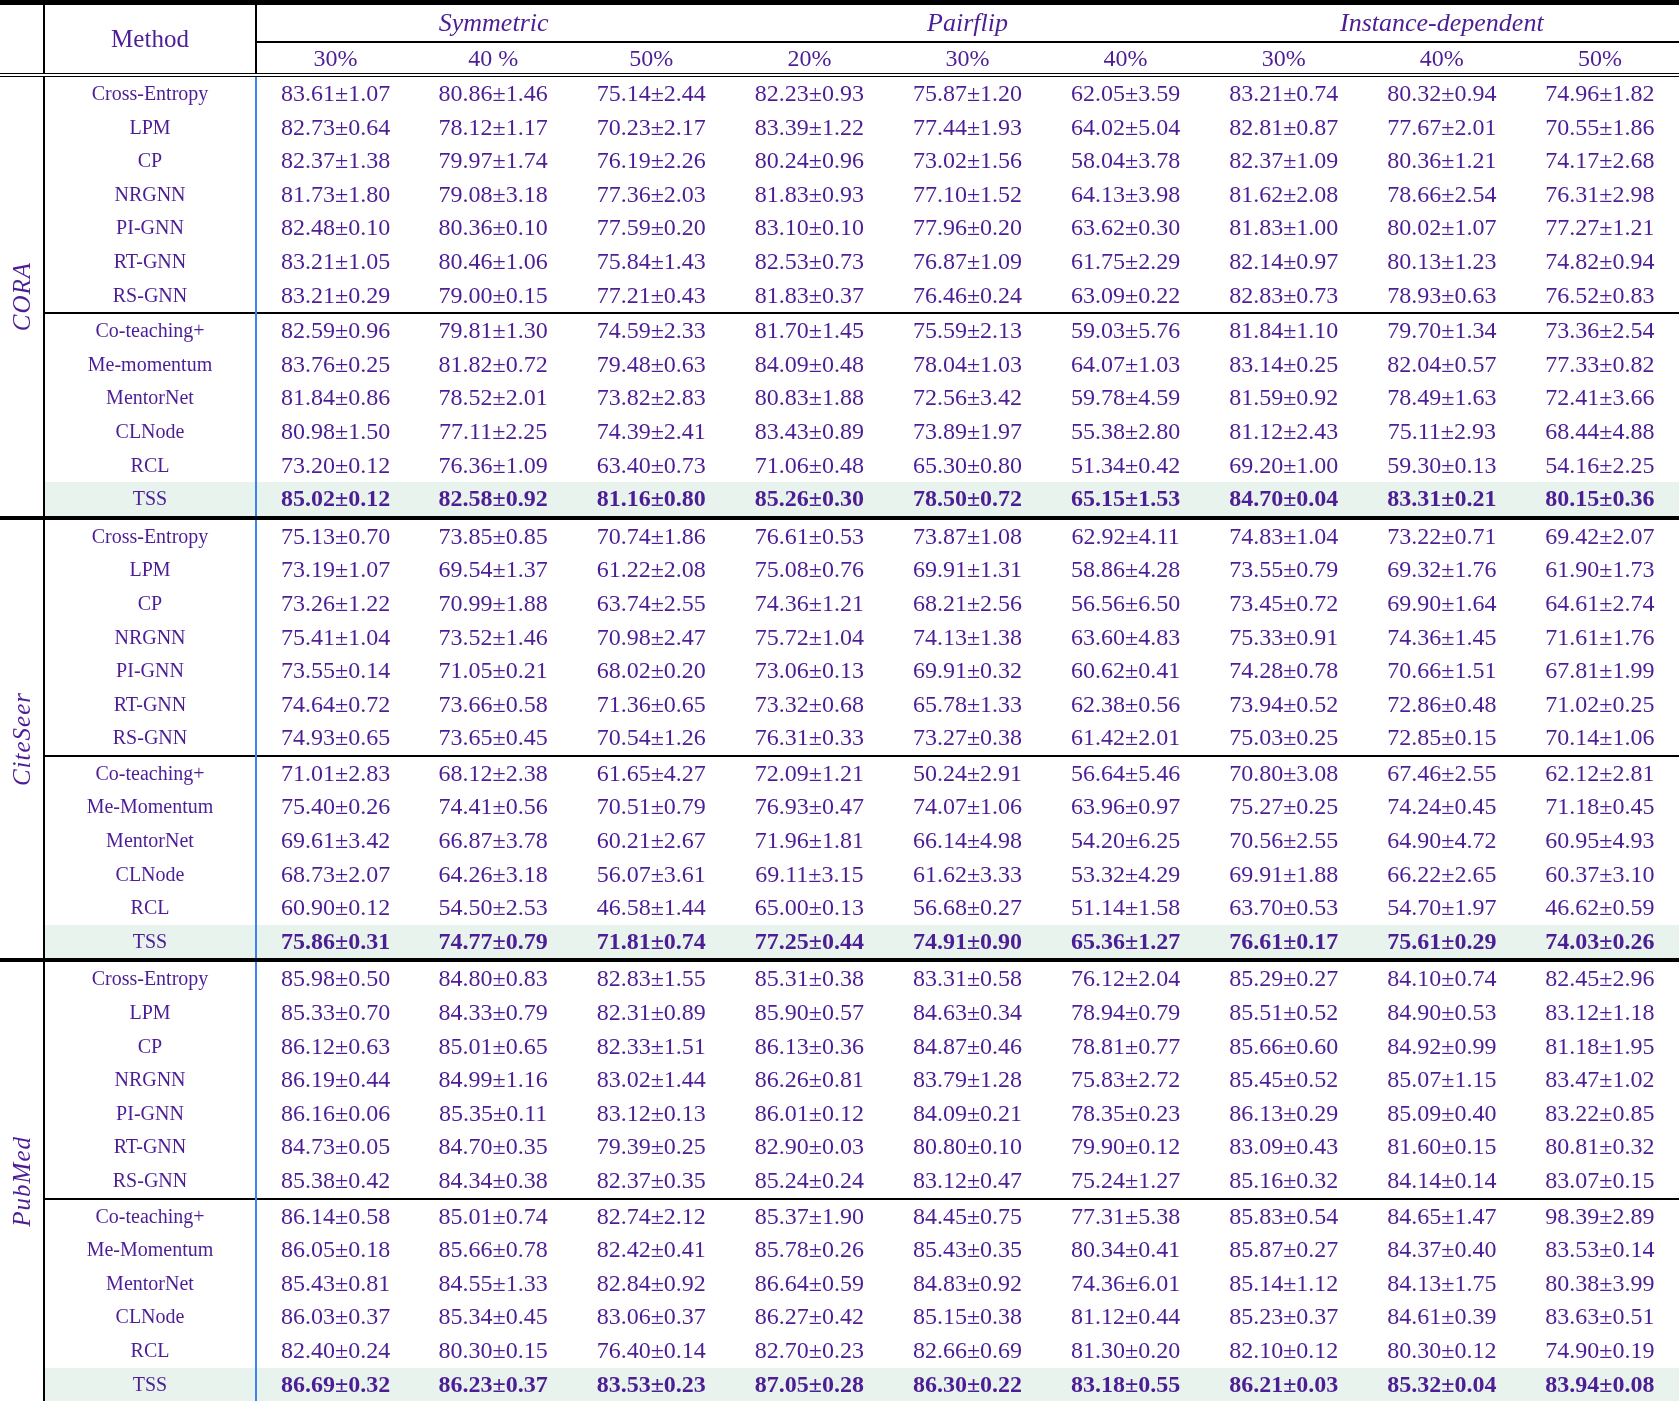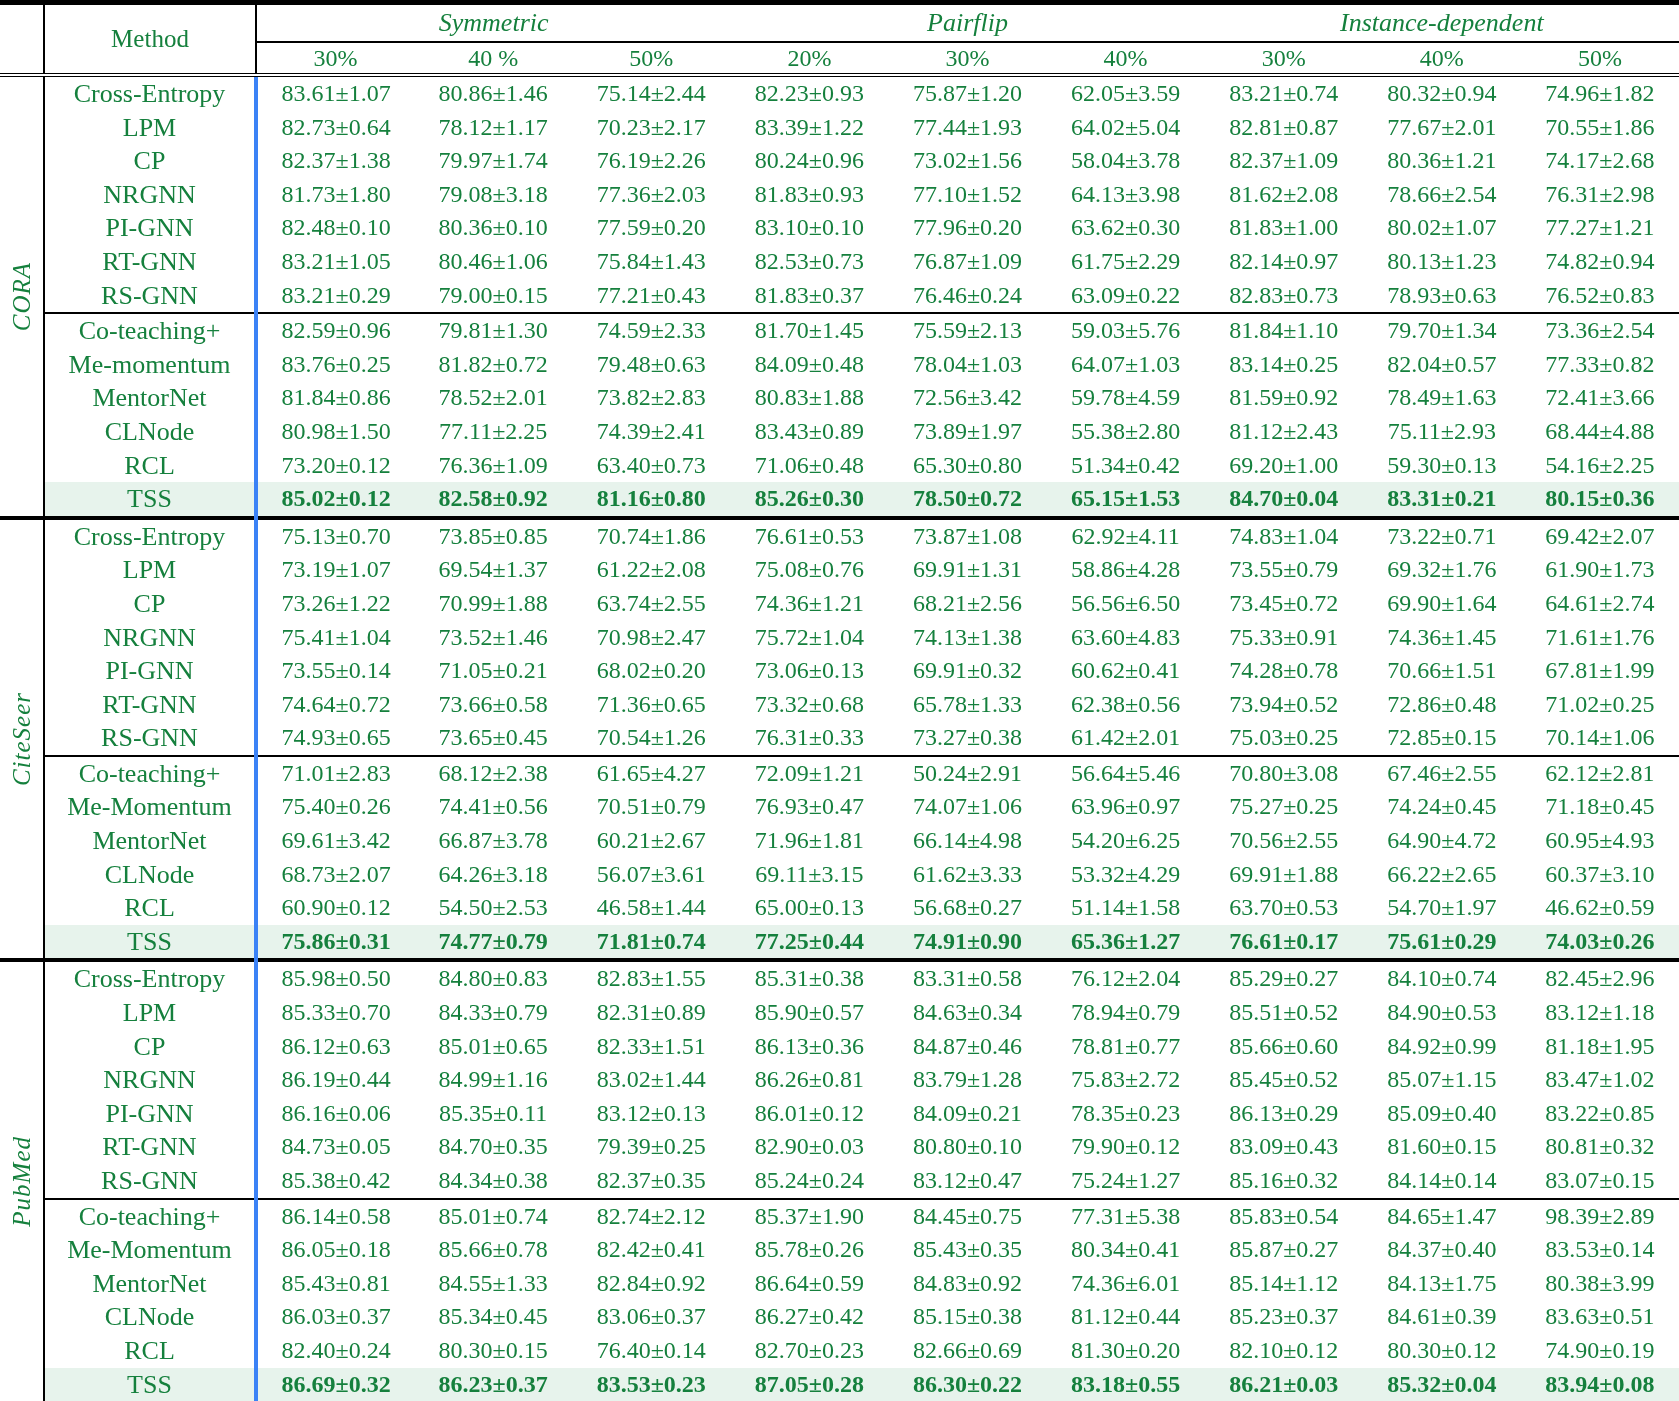--- a/index.html
+++ b/index.html
@@ -1,17 +1,17 @@
 <!DOCTYPE html>
 <html style="--hl: #e7f3ec;"><head>
 <meta charset="utf-8">
 <style>
   html,body { margin:0; padding:0; background:#ffffff; }
   .page {
-    width:1679px; height:1401px; background:#ffffff; color:#15803d;
+    width:1679px; height:1401px; background:#ffffff; color:#4c1d95;
     font-family:"Liberation Serif", serif; overflow:hidden;
   }
   table.results {
     border-collapse:collapse; table-layout:fixed; width:1679px;
     border-top:5px solid #000; border-bottom:6px solid #000;
   }
   col.c-ds { width:44px; }
   col.c-method { width:212px; }
   th, td { padding:0; margin:0; text-align:center; font-weight:normal; vertical-align:middle; }
   
@@ -19,21 +19,21 @@
   th.pct { font-size:24px; height:30px; }
   tr.pcts > th { border-bottom:4px double #000;margin-top:28px; }
   .rspan { border-bottom:4px double #000; font-size:25px; }
   .vr { border-right:2px solid #000; }
   
   td.ds { border-right:2px solid #000; background:#fff; }
   .rot {
     writing-mode:vertical-rl; transform:rotate(180deg);
     font-style:italic; font-size:25px; letter-spacing:1px; margin:0 auto;
   }
-  td.method { font-size:26px; border-right:4px solid #3b82f6; height:33.6px; line-height:33.6px; white-space:nowrap; }
+  td.method { font-size:20px; border-right:2px solid #3b82f6; height:33.6px; line-height:33.6px; white-space:nowrap; }
   td.val { font-size:24px; height:33.6px; line-height:33.6px; white-space:nowrap; }
   tr.sec-start > td { border-top:2px solid #000; }
   tbody.block > tr:first-child > td { border-top:4px solid #000; }
   tr.hl > td.method, tr.hl > td.val { background:var(--hl, #e7f3ec); }
   tr.hl > td.val { font-weight:bold; }
 </style>
 </head>
 <body>
 
 <div class="page">

